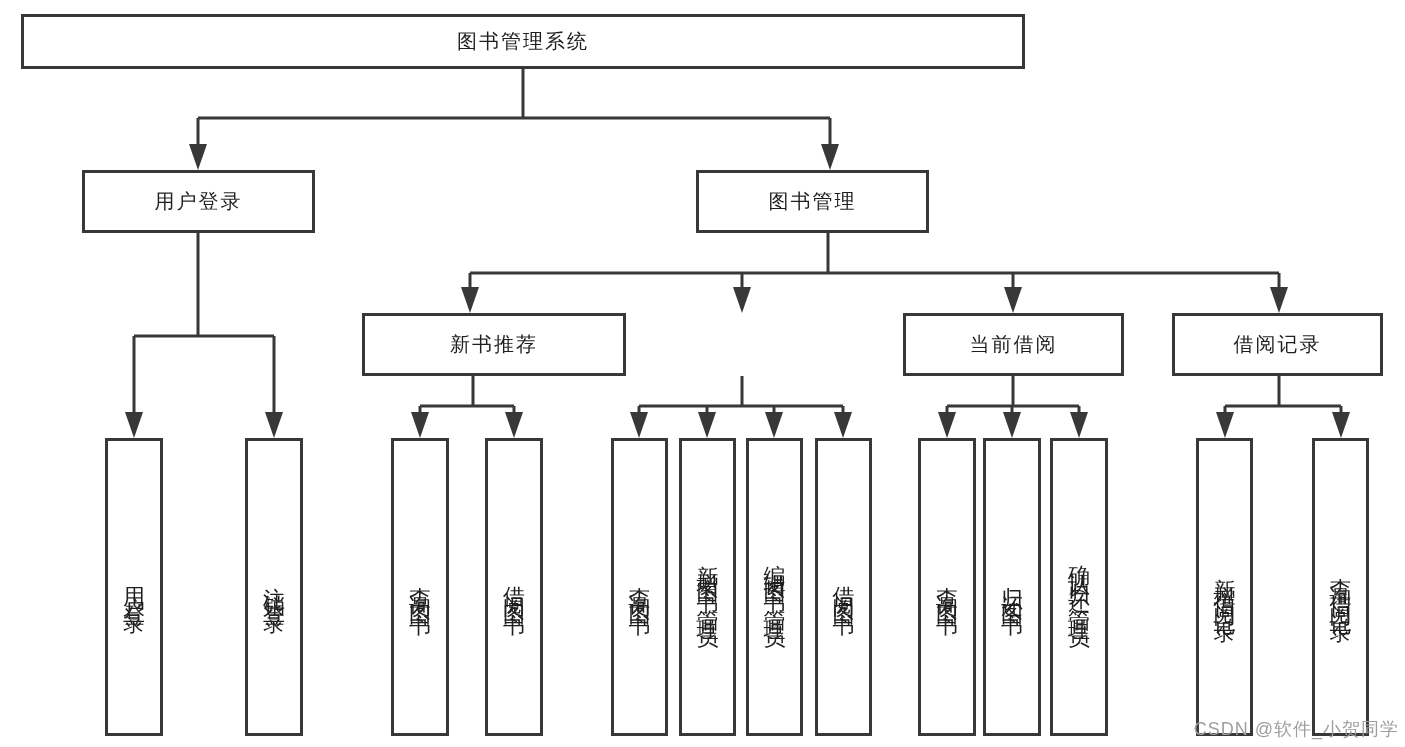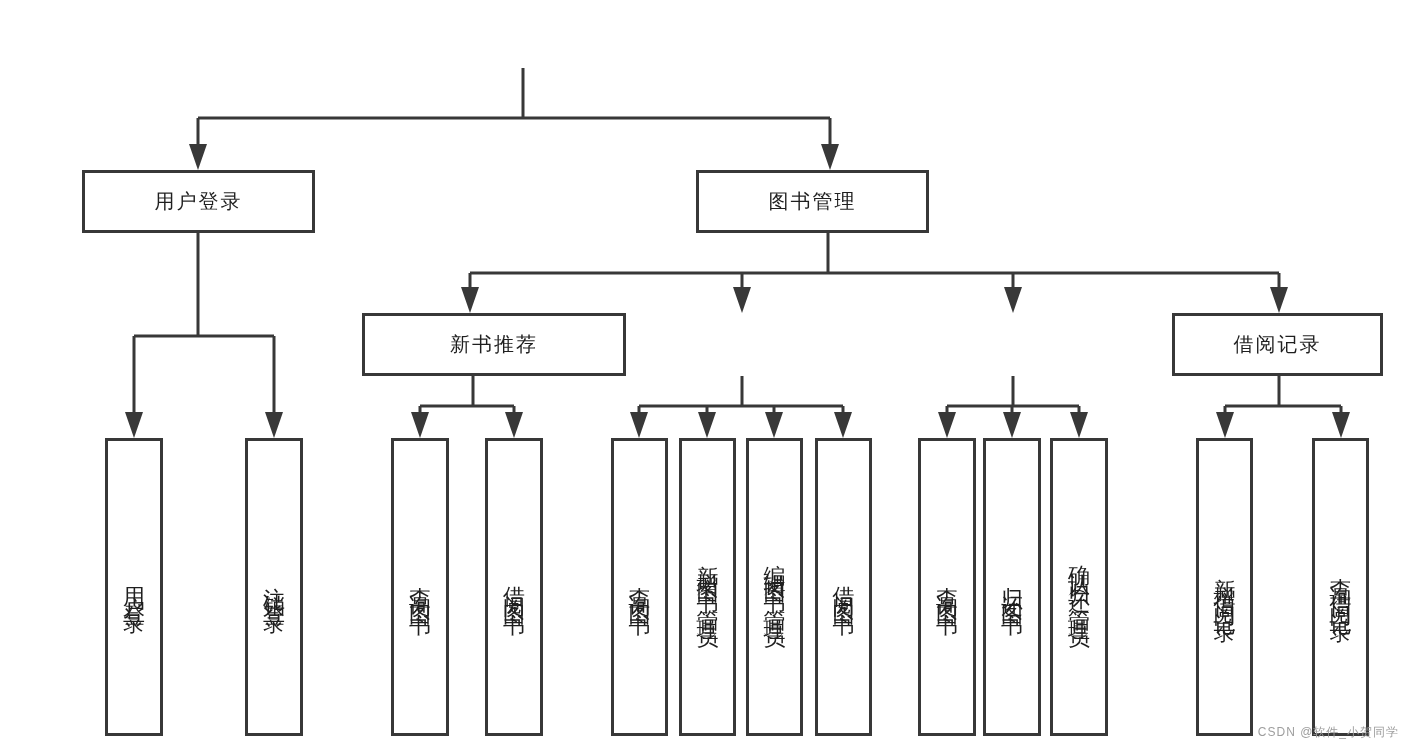--- a/index.html
+++ b/index.html
@@ -36,21 +36,21 @@
     line-height: 1;
   }
   .node.v span {
     writing-mode: vertical-rl;
     white-space: nowrap;
   }
   #watermark {
     position: absolute;
     right: 6px;
     bottom: 6px;
-    font-size: 12px;
+    font-size: 18px;
     color: #9e9e9e;
     letter-spacing: 1px;
   }
 </style>
 </head>
 <body>
 
 <div id="canvas">
 
   <svg id="connectors" viewBox="0 0 1405 747" xmlns="http://www.w3.org/2000/svg" fill="none" stroke="#383838" stroke-width="3">
@@ -85,30 +85,36 @@
       <polygon points="765,412 783,412 774,438"></polygon>
       <polygon points="834,412 852,412 843,438"></polygon>
       <polygon points="938,412 956,412 947,438"></polygon>
       <polygon points="1003,412 1021,412 1012,438"></polygon>
       <polygon points="1070,412 1088,412 1079,438"></polygon>
       <polygon points="1216,412 1234,412 1225,438"></polygon>
       <polygon points="1332,412 1350,412 1341,438"></polygon>
     </g>
   </svg>
 
+  <div class="node h" style="left:21px; top:14px; width:1004px; height:55px;">
+    <span>图书管理系统</span>
+  </div>
 
   <div class="node h" style="left:82px; top:170px; width:233px; height:63px;">
     <span>用户登录</span>
   </div>
   <div class="node h" style="left:696px; top:170px; width:233px; height:63px;">
     <span>图书管理</span>
   </div>
 
   <div class="node h" style="left:362px; top:313px; width:264px; height:63px;">
     <span>新书推荐</span>
+  </div>
+  <div class="node h" style="left:903px; top:313px; width:221px; height:63px;">
+    <span>当前借阅</span>
   </div>
   <div class="node h" style="left:1172px; top:313px; width:211px; height:63px;">
     <span>借阅记录</span>
   </div>
 
   <div class="node v" style="left:105px; top:438px; width:58px; height:298px;">
     <span>用户登录</span>
   </div>
   <div class="node v" style="left:245px; top:438px; width:58px; height:298px;">
     <span>注销登录</span>

